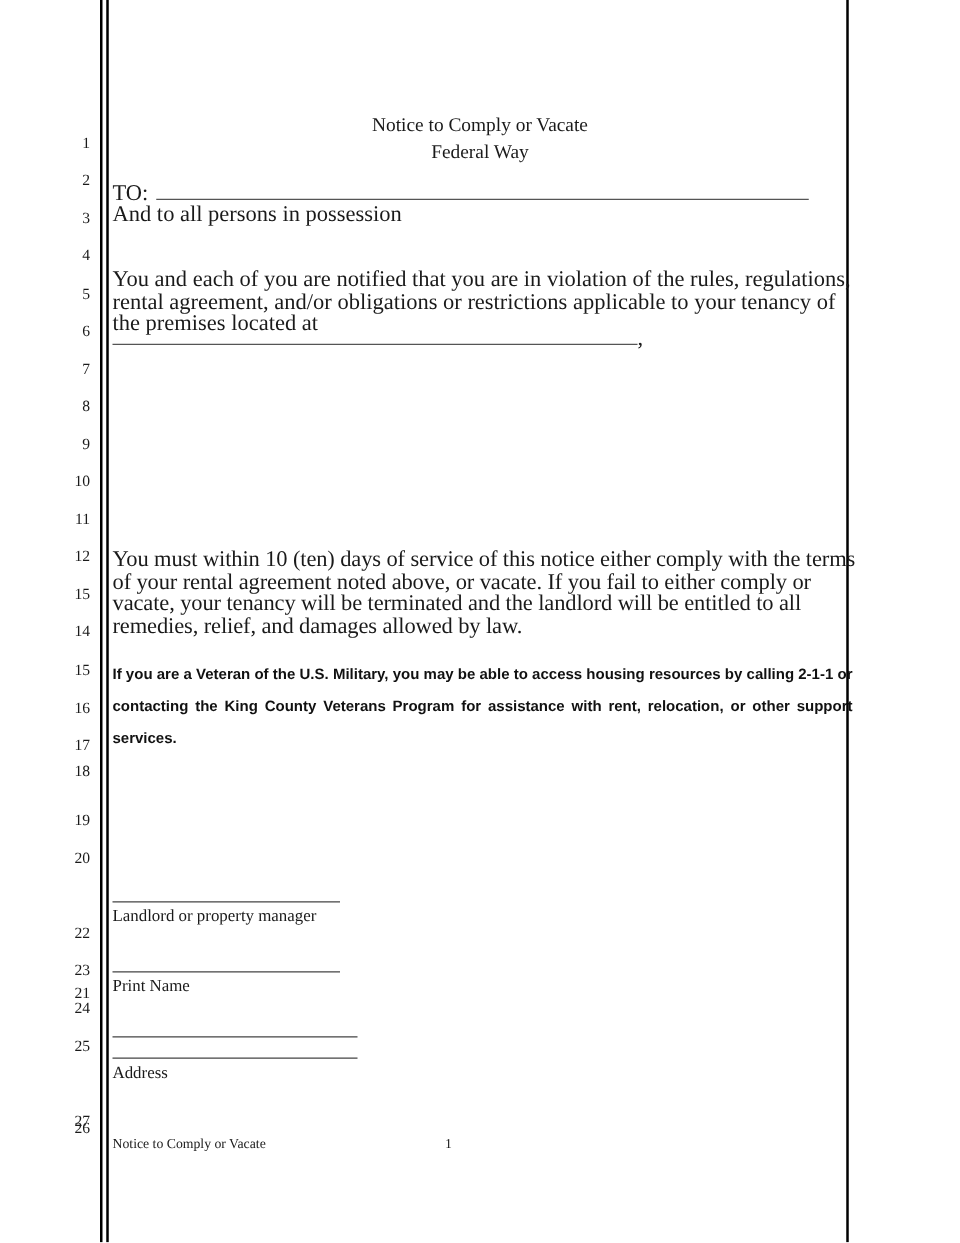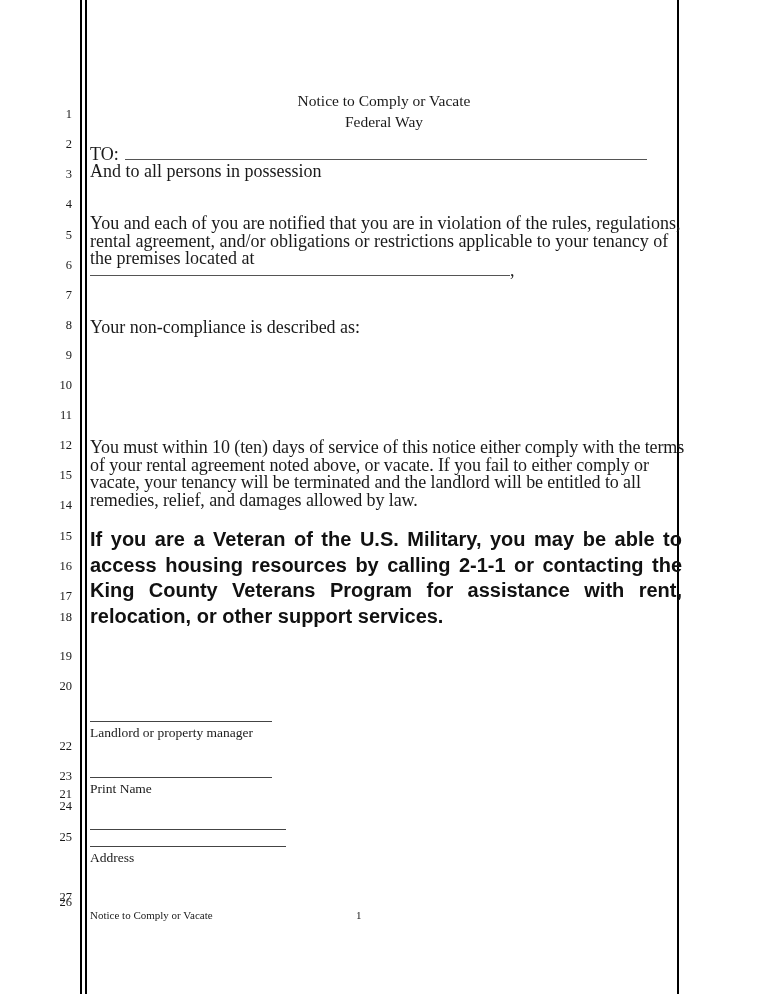--- a/index.html
+++ b/index.html
@@ -23,21 +23,21 @@
   .to-line{top:146px;}
   .possession{top:163px;}
   .para1{top:215px;width:592px;}
   .premises-line{top:262px;}
   .city-line{top:285px;}
   .noncompliance{top:319px;}
   .para2{top:439px;width:598px;letter-spacing:-0.1px;}
   .veteran{
     top:527px;width:592px;text-align:justify;color:#111;
     font-family:"Liberation Sans",sans-serif;font-weight:bold;
-    font-size:20px;line-height:25.5px;
+    font-size:12px;line-height:25.5px;
   }
   .dated{top:643px;}
   .caption{position:absolute;left:90px;font-size:13.5px;line-height:17px;}
   .landlord-caption{top:724px;}
   .print-caption{top:780px;}
   .addr-caption{top:849px;}
   
   .blank{display:inline-block;border-bottom:1px solid #555;height:13px;}
   .blank.to{width:522px;margin-left:6px;}
   .blank.premises{width:420px;}
@@ -104,21 +104,20 @@
 
   <div class="block para1">You and each of you are notified that you are in violation of the rules, regulations, rental agreement, and/or obligations or restrictions applicable to your tenancy of the premises located at</div>
 
   <div class="block possession">And to all persons in possession</div>
 
   <div class="block premises-line">
     <span class="blank premises"></span><span>,</span>
   </div>
 
 
-  <div class="block noncompliance">Your non-compliance is described as:</div>
 
   <div class="block para2">You must within 10 (ten) days of service of this notice either comply with the terms of your rental agreement noted above, or vacate.  If you fail to either comply or vacate, your tenancy will be terminated and the landlord will be entitled to all remedies, relief, and damages allowed by law.</div>
 
   <div class="block veteran">If you are a Veteran of the U.S. Military, you may be able to access housing resources by calling 2-1-1 or contacting the King County Veterans Program for assistance with rent, relocation, or other support services.</div>
 
 
   <div class="uline landlord-line"></div>
   <div class="caption landlord-caption">Landlord or property manager</div>
 
   <div class="uline print-line"></div>

